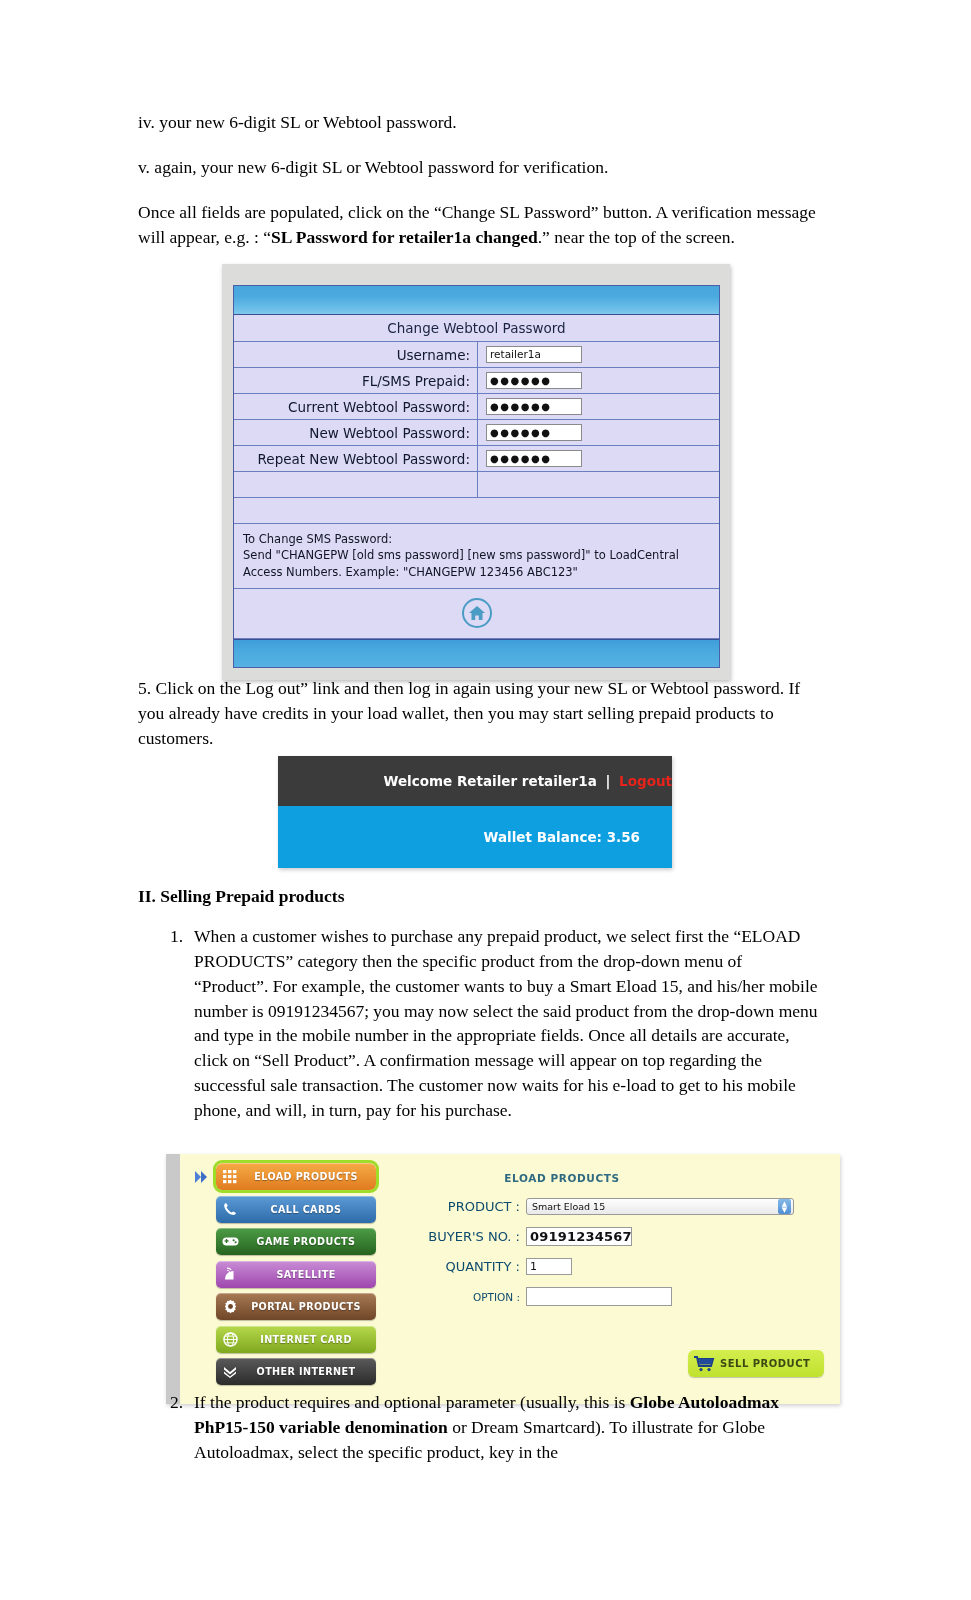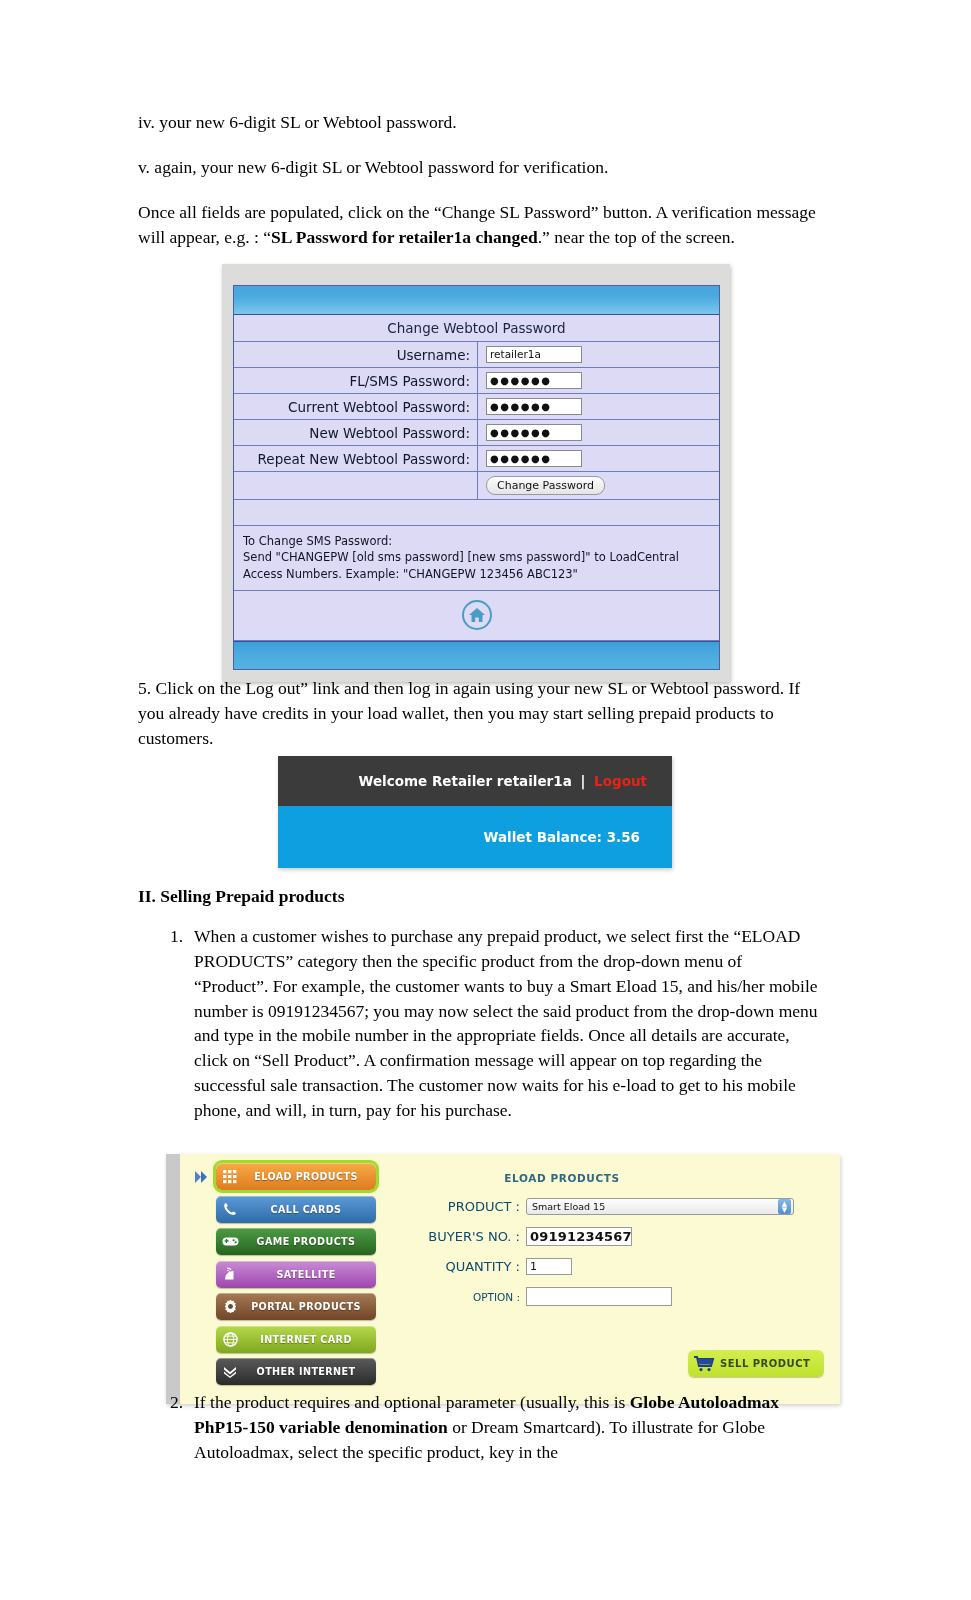--- a/index.html
+++ b/index.html
@@ -134,21 +134,20 @@
 
   
   .fig2 {
     position:absolute; left:278px; top:756px;
     width:394px;
     box-shadow:1px 2px 4px rgba(0,0,0,.2);
   }
   .fig2 .dark {
     background:#3b3b3b; height:50px;
     display:flex; align-items:center; justify-content:flex-end;
-    padding-right:25px;
   }
   .fig2 .dark span {
     font-family:"DejaVu Sans", sans-serif;
     font-size:13.5px; color:#fff; font-weight:bold;
   }
   .fig2 .dark .wr { font-weight:bold; }
   .fig2 .dark .sep { color:#fff; margin:0 4px; }
   .fig2 .dark .logout { color:#e8231b; font-weight:bold; }
   .fig2 .blue {
     background:#0e9fe0; height:62px;
@@ -268,21 +267,21 @@
         </div>
 
         <div class="frow">
           <div class="flabel">Username:</div>
           <div class="ffield">
             <div class="tinput">retailer1a</div>
           </div>
         </div>
 
         <div class="frow">
-          <div class="flabel">FL/SMS Password:</div>
+          <div class="flabel">FL/SMS Prepaid:</div>
           <div class="ffield">
             <div class="tinput pwdots">●●●●●●</div>
           </div>
         </div>
 
         <div class="frow">
           <div class="flabel">Current Webtool Password:</div>
           <div class="ffield">
             <div class="tinput pwdots">●●●●●●</div>
           </div>
@@ -297,23 +296,20 @@
 
         <div class="frow">
           <div class="flabel">Repeat New Webtool Password:</div>
           <div class="ffield">
             <div class="tinput pwdots">●●●●●●</div>
           </div>
         </div>
 
         <div class="frow">
           <div class="flabel"></div>
-          <div class="ffield">
-            <div class="btn-pill">Change Password</div>
-          </div>
         </div>
 
         <div class="frow spacer"></div>
 
         <div class="frow">
           <div class="fnote">
             <span>To Change SMS Password:</span><br>
             <span>Send "CHANGEPW [old sms password] [new sms password]" to LoadCentral</span><br>
             <span>Access Numbers. Example: "CHANGEPW 123456 ABC123"</span>
           </div>

